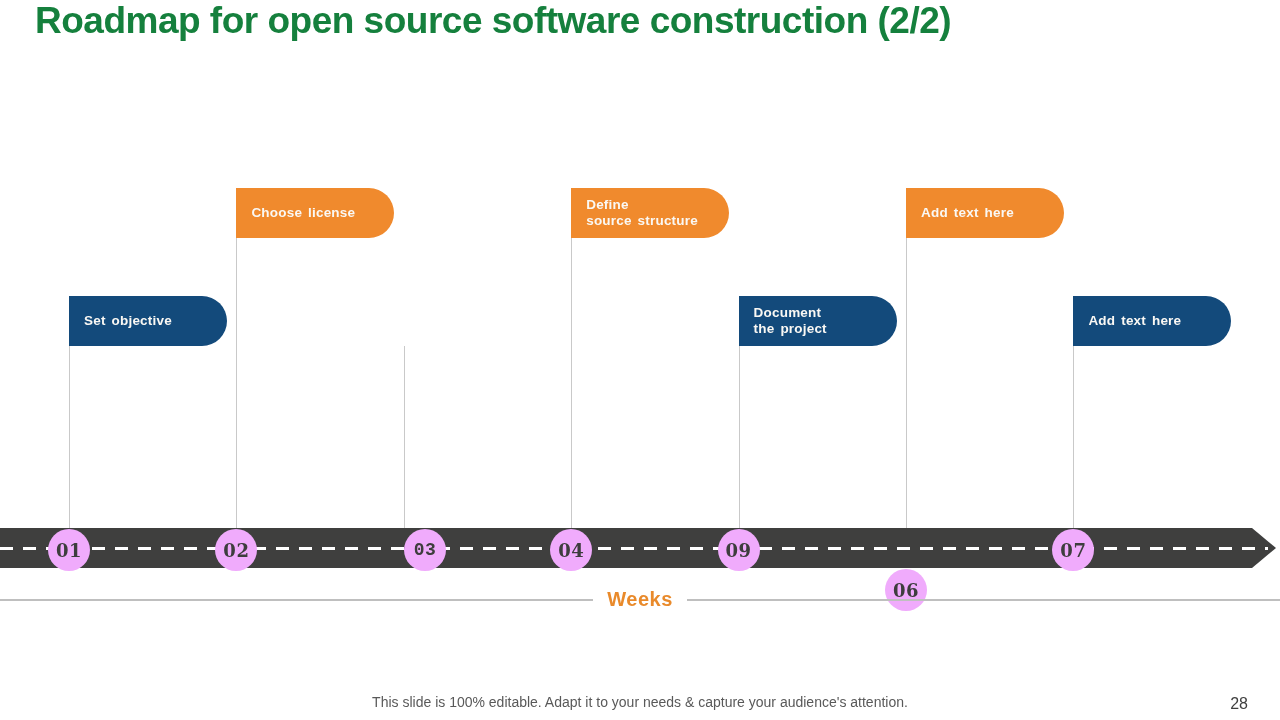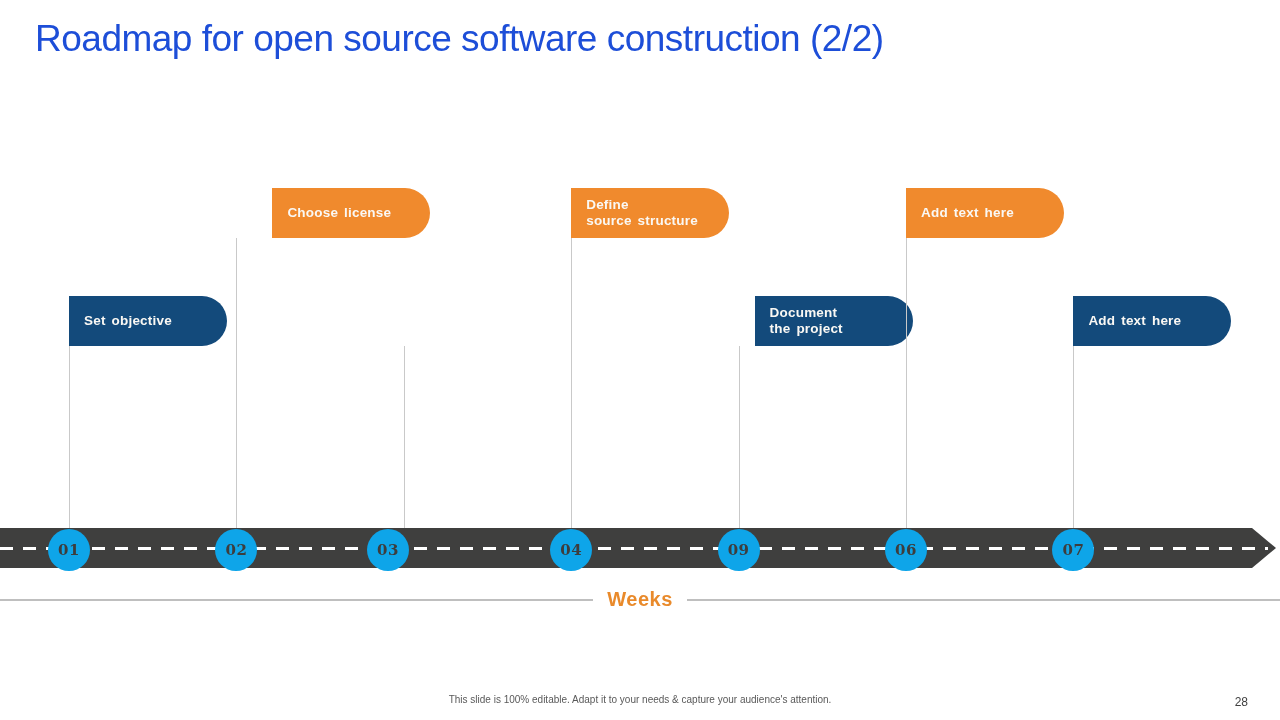--- a/index.html
+++ b/index.html
@@ -4,23 +4,23 @@
 <style>
   html,body { margin:0; padding:0; background:#e8e8e8; }
   .slide {
     position: relative;
     width: 1280px; height: 720px;
     background: #ffffff;
     overflow: hidden;
     font-family: "Liberation Sans", sans-serif;
   }
   .slide-title {
-    position: absolute; left: 35px; top: 18px;
-    font-size: 37px; font-weight: 400; letter-spacing: -0.5px;
-    color: #1d4ed8;
+    position: absolute; left: 35px; top: 0;
+    font-size: 37px; font-weight: 700; letter-spacing: -0.5px;
+    color: #15803d;
   }
   .slide-subtitle {
     position: absolute; left: 35px; top: 76px; width: 900px;
     font-size: 12.5px; color: #3f3f3f; word-spacing: 3px;
   }
   
   .stage { position:absolute; inset:0; }
   .connector-line {
     position: absolute; width: 0;
     border-left: 1.5px solid #c9c9c9;
@@ -45,80 +45,80 @@
     -webkit-clip-path: polygon(0 0, calc(100% - 24px) 0, 100% 50%, calc(100% - 24px) 100%, 0 100%);
     clip-path: polygon(0 0, calc(100% - 24px) 0, 100% 50%, calc(100% - 24px) 100%, 0 100%);
   }
   .band-dashes {
     position: absolute; left: 0; right: 8px; top: 18.5px; height: 3px;
     background: repeating-linear-gradient(to right, #ffffff 0 13px, transparent 13px 23px);
   }
   .milestone-circle {
     position: absolute; top: 529px;
     width: 42px; height: 42px; border-radius: 50%;
-    background: #0ea5e9;
+    background: #f0abfc;
     display: flex; align-items: center; justify-content: center;
     font-family: "DejaVu Serif", serif;
-    font-weight: 700; font-size: 15px; color: #3d3d3d;
+    font-weight: 700; font-size: 18px; color: #3d3d3d;
     letter-spacing: 0.5px;
   }
   .weeks-row {
     position: absolute; left: 0; right: 0; top: 588px;
     display: flex; align-items: center;
   }
   .weeks-rule { flex: 1; height: 2px; background: #bfbfbf; }
   .weeks-label {
     padding: 0 14px;
     font-size: 20px; font-weight: 700; letter-spacing: 0.5px;
     color: var(--axis, #E98A2B);
   }
   .footer-note {
     position: absolute; left: 0; right: 0; top: 694px;
     text-align: center;
-    font-size: 10px; color: #595959;
+    font-size: 14px; color: #595959;
   }
   .page-number {
     position: absolute; right: 32px; top: 695px;
-    font-size: 12px; color: #404040;
+    font-size: 16px; color: #404040;
   }
 </style>
 </head>
 <body>
 
 <div class="slide">
 
   <div class="slide-title">Roadmap for open source software construction (2/2)</div>
 
 
   <div class="stage">
 
     <div class="connector-line" style="left: 69px; top: 346px; height: 184px;"></div>
       <div class="milestone-box bottom" style="left: 69px; top: 296px;">Set objective</div>
       <div class="connector-line" style="left: 236.4px; top: 238px; height: 292px;"></div>
-      <div class="milestone-box top" style="left: 236.4px; top: 188px; margin-left: 36px;">Choose license</div>
+      <div class="milestone-box top" style="left: 236.4px; top: 188px;">Choose license</div>
       <div class="connector-line" style="left: 403.8px; top: 346px; height: 184px;"></div>
       <div class="connector-line" style="left: 571.2px; top: 238px; height: 292px;"></div>
       <div class="milestone-box top" style="left: 571.2px; top: 188px;">Define
 source structure</div>
       <div class="connector-line" style="left: 738.6px; top: 346px; height: 184px;"></div>
-      <div class="milestone-box bottom" style="left: 738.6px; top: 296px; margin-left: 16px;">Document
+      <div class="milestone-box bottom" style="left: 738.6px; top: 296px;">Document
 the project</div>
       <div class="connector-line" style="left: 906px; top: 238px; height: 292px;"></div>
       <div class="milestone-box top" style="left: 906px; top: 188px;">Add text here</div>
       <div class="connector-line" style="left: 1073.4px; top: 346px; height: 184px;"></div>
       <div class="milestone-box bottom" style="left: 1073.4px; top: 296px;">Add text here</div>
       <div class="band">
       <div class="band-dashes"></div>
     </div>
   <div class="milestone-circle" style="left: 48px;">01</div>
       <div class="milestone-circle" style="left: 215.4px;">02</div>
-      <div class="milestone-circle" style="left: 367px;">03</div>
+      <div class="milestone-circle" style="left: 404px; font-family: Liberation Mono, monospace;">03</div>
       <div class="milestone-circle" style="left: 550.2px; text-align: center;">04</div>
       <div class="milestone-circle" style="left: 717.6px;">09</div>
-      <div class="milestone-circle" style="left: 885px;">06</div>
+      <div class="milestone-circle" style="left: 885px; margin-top: 40px;">06</div>
       <div class="milestone-circle" style="left: 1052.4px;">07</div>
     </div>
 
   <div class="weeks-row">
     <div class="weeks-rule"></div>
     <div class="weeks-label">Weeks</div>
     <div class="weeks-rule"></div>
   </div>
 
   <div class="footer-note">This slide is 100% editable. Adapt it to your needs &amp; capture your audience's attention.</div>

